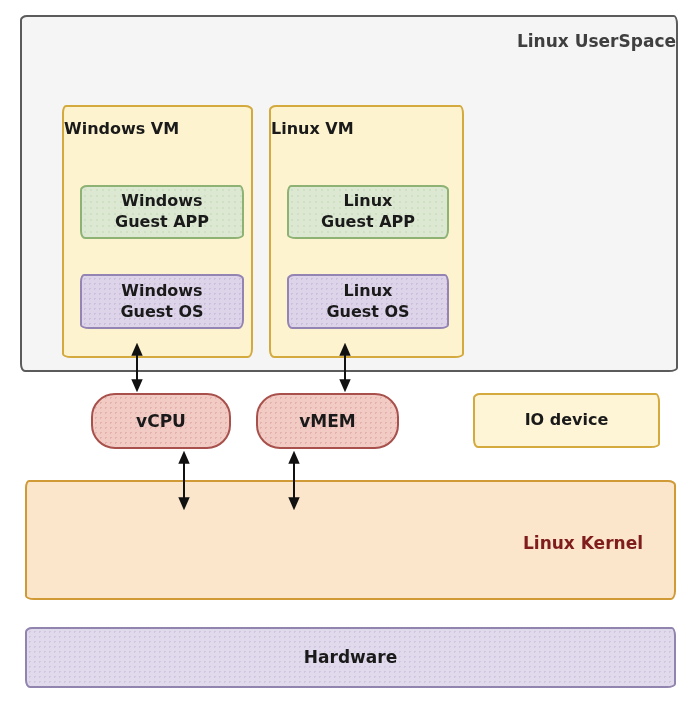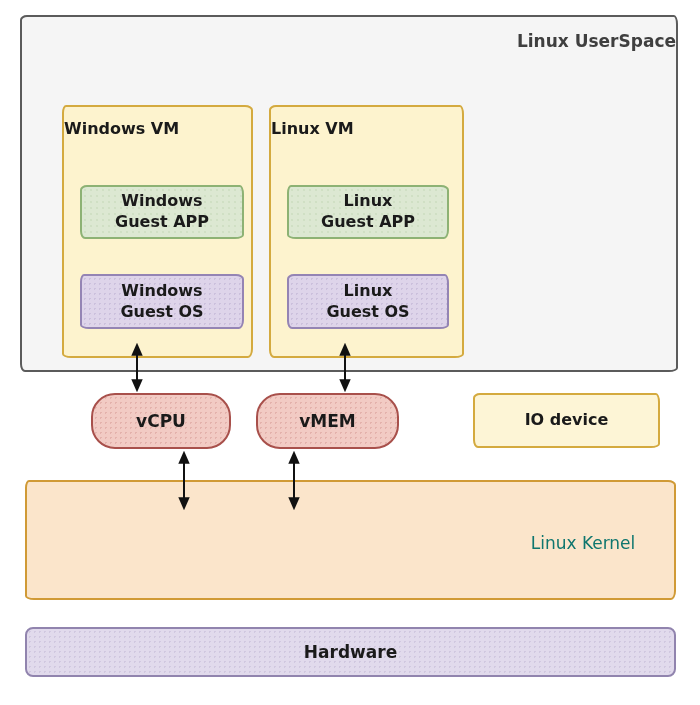--- a/index.html
+++ b/index.html
@@ -67,37 +67,36 @@
     left:473px;top:393px;width:187px;height:55px;
     background:#fdf5d6;border-color:#d4aa3f;
   }
 
   .kernel{
     left:25px;top:480px;width:651px;height:120px;
     background:#fbe5cb;border-color:#d09a36;display:block;
   }
   .kernel-label{
     position:absolute;left:456px;top:50px;width:200px;text-align:center;
-    font-size:17px;font-weight:normal;color:#0f766e;
+    font-size:17px;font-weight:bold;color:#7f1d1d;
   }
   .kvm{
     position:absolute;left:127px;top:32px;width:186px;height:57px;
     background-color:#dde9f8;border-color:#8099c4;
     background-image:radial-gradient(rgba(110,135,180,0.10) 1px, transparent 1px);
     background-size:6px 6px;
     font-size:17px;
   }
 
   .hardware{
-    left:25px;top:627px;width:651px;height:50px;
+    left:25px;top:627px;width:651px;height:61px;
     background-color:#e1daec;border-color:#9184ae;
     background-image:radial-gradient(rgba(120,105,160,0.16) 1px, transparent 1px);
     background-size:5px 5px;
     font-size:17px;
-    border-radius:8px;
   }
 
   .arrow-layer{position:absolute;left:0;top:0;width:700px;height:705px;pointer-events:none;}
 </style>
 </head>
 <body>
 
 <div id="canvas">
 
   <div class="box sk userspace">

